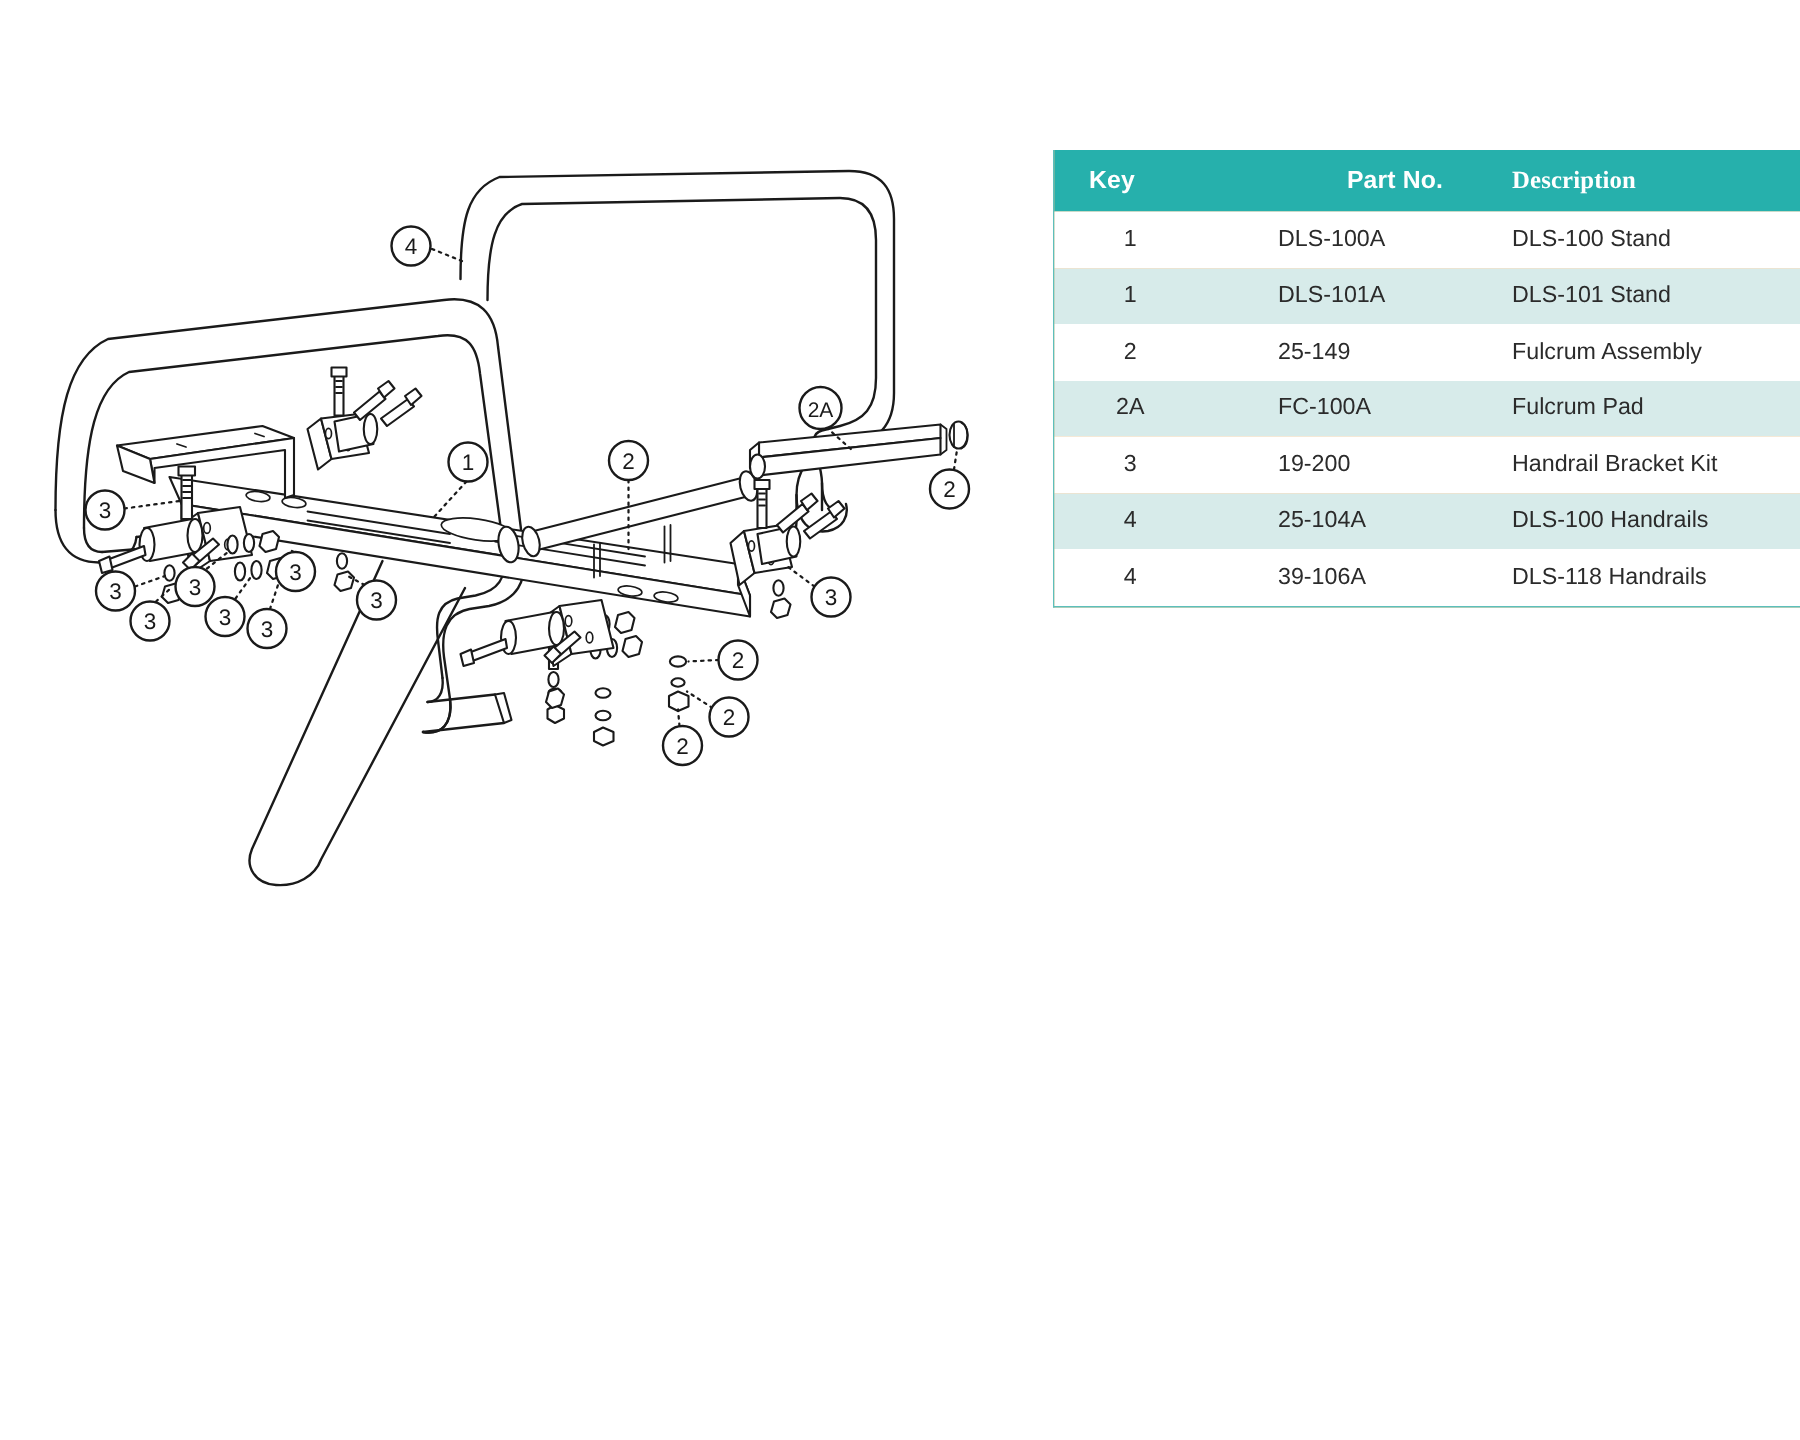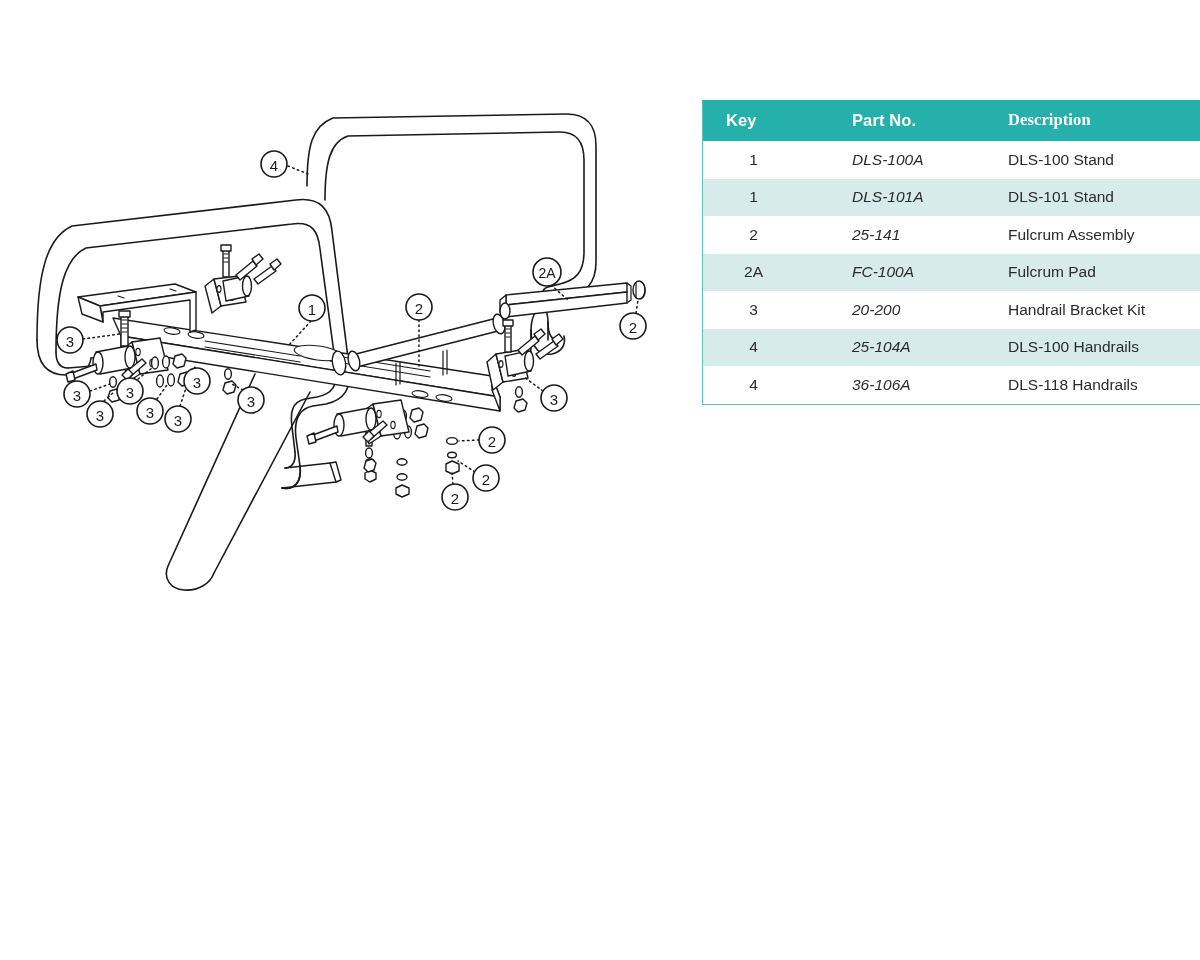--- a/index.html
+++ b/index.html
@@ -22,31 +22,31 @@
     background:#fdba74;box-sizing:border-box;
   }
   table{border-collapse:collapse;width:100%;table-layout:fixed;}
   thead th{
     background:#26b0ac;color:#ffffff;
     font-size:16.5px;font-weight:bold;
     text-align:left;padding:10px 0 11px 0;
     letter-spacing:.1px;
   }
   thead th.c-key{width:126px;padding-left:23px;}
-  thead th.c-part{width:156px;padding-left:0;}
+  thead th.c-part{width:156px;padding-left:0;text-align:center;}
   thead th.c-desc{padding-left:0;font-family:Liberation Serif, serif;}
   tbody td{
     font-size:15.5px;color:#2b2b2b;
     padding:9.5px 0 10px 0;height:18px;
     border:none;
   }
   tbody tr.alt{background:#d7ebea;}
   tbody tr.plain{background:#ffffff;}
   td.c-key{text-align:center;padding-right:48px;}
-  td.c-part{padding-left:0;font-style:italic;}
+  td.c-part{padding-left:0;}
   td.c-desc{padding-left:0;margin-top:36px;}
 
   
   .no-select{user-select:none;}
 </style>
 </head>
 <body>
 
 <div id="page">
 
@@ -411,40 +411,40 @@
           <td class="c-part">DLS-100A</td>
           <td class="c-desc">DLS-100 Stand</td>
         </tr>
         <tr class="alt">
           <td class="c-key">1</td>
           <td class="c-part">DLS-101A</td>
           <td class="c-desc">DLS-101 Stand</td>
         </tr>
         <tr class="plain">
           <td class="c-key">2</td>
-          <td class="c-part">25-141</td>
+          <td class="c-part">25-149</td>
           <td class="c-desc">Fulcrum Assembly</td>
         </tr>
         <tr class="alt">
           <td class="c-key">2A</td>
           <td class="c-part">FC-100A</td>
           <td class="c-desc">Fulcrum Pad</td>
         </tr>
         <tr class="plain">
           <td class="c-key">3</td>
-          <td class="c-part">20-200</td>
+          <td class="c-part">19-200</td>
           <td class="c-desc">Handrail Bracket Kit</td>
         </tr>
         <tr class="alt">
           <td class="c-key">4</td>
           <td class="c-part">25-104A</td>
           <td class="c-desc">DLS-100 Handrails</td>
         </tr>
         <tr class="plain">
           <td class="c-key">4</td>
-          <td class="c-part">36-106A</td>
+          <td class="c-part">39-106A</td>
           <td class="c-desc">DLS-118 Handrails</td>
         </tr>
       </tbody>
     </table>
   </div>
 
 </div>
 
 </body></html>

